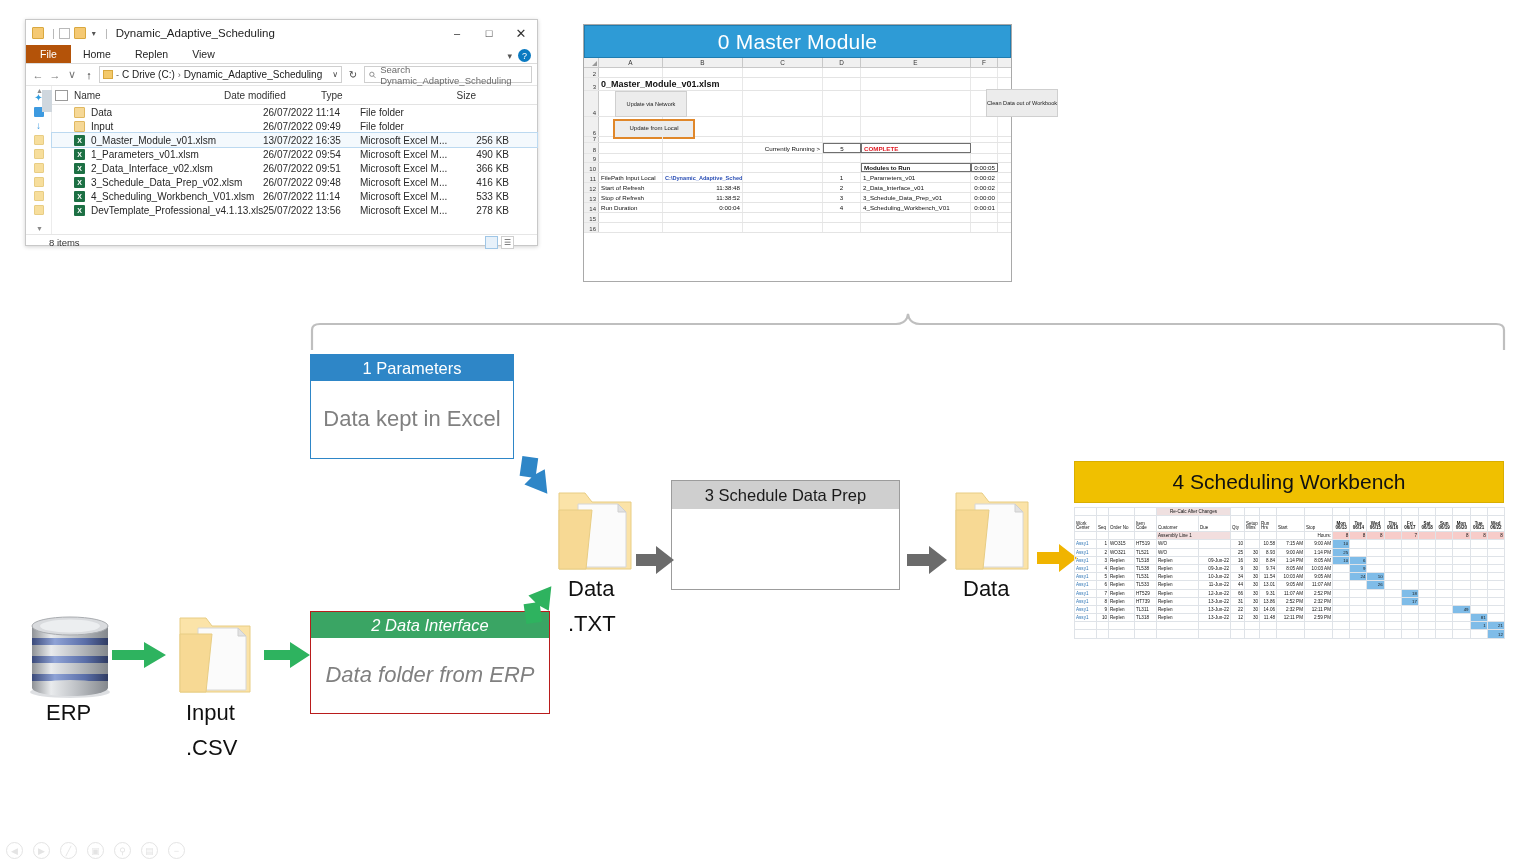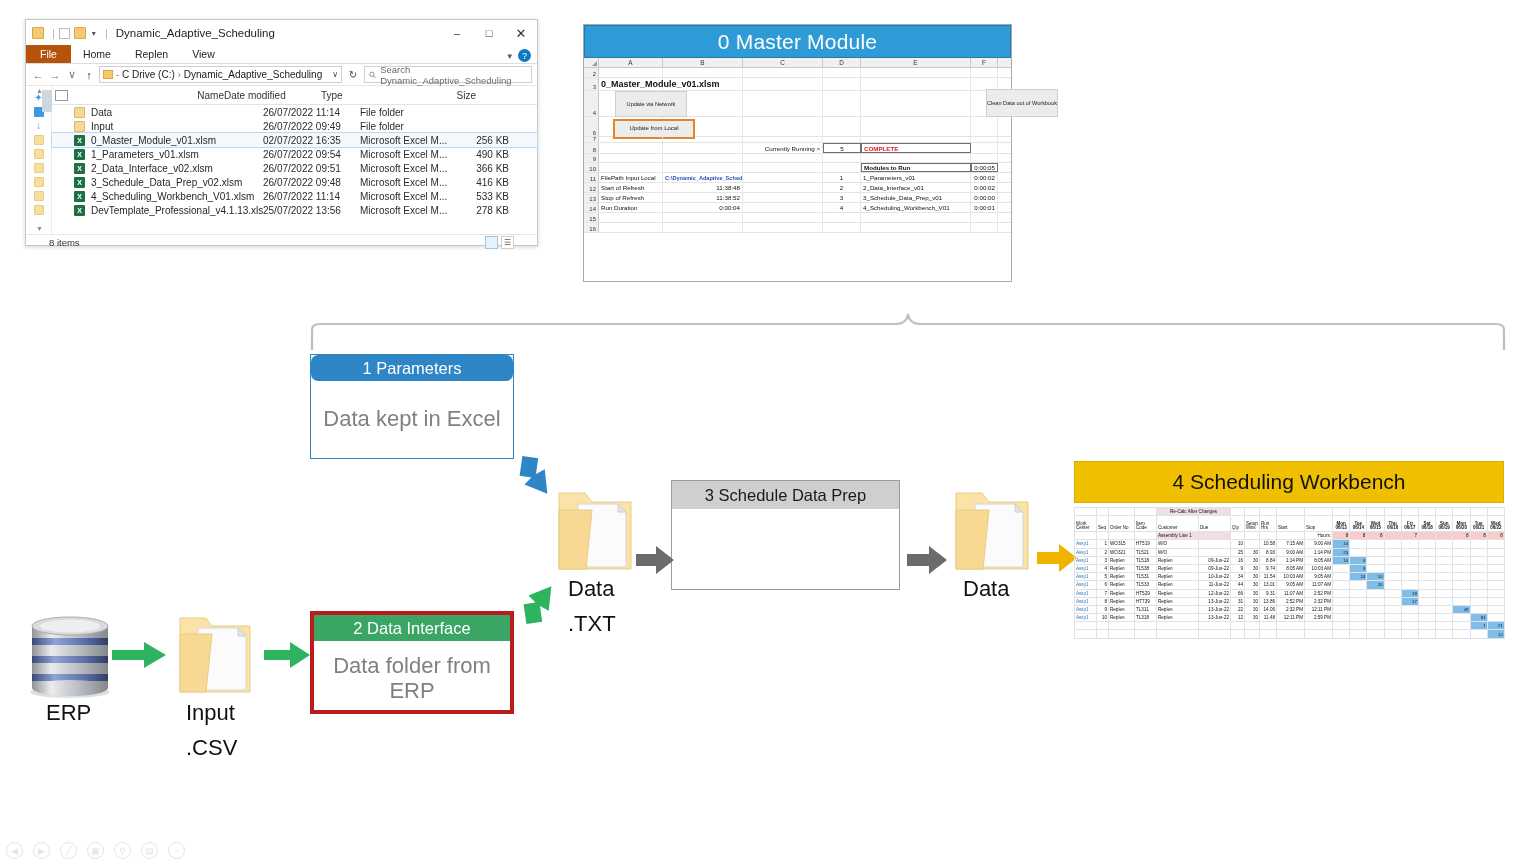--- a/index.html
+++ b/index.html
@@ -67,21 +67,21 @@
   .ni-star{ background:transparent; color:#2f9de0; font-size:10px; text-align:center; line-height:10px;}
   .ni-blue{ background:#3d9ae0; }
   .ni-dl{ color:#3d9ae0; font-size:10px; text-align:center; line-height:10px;}
   .ni-fold{ background:#f7de9c; border:1px solid #e8cd84;}
   #nav-hilite { position:absolute; left:16px; top:4px; width:10px; height:22px; background:#cfd7de; }
 
   #exp-list { flex:1; position:relative; }
   #list-head { display:flex; height:19px; align-items:center; border-bottom:1px solid #e3e3e3;
                font-size:10px; color:#333; padding-left:3px; }
   .lh-check { width:13px; height:11px; border:1px solid #9a9a9a; background:#fff; margin-right:6px; }
-  .col-name { width:150px;text-align:right; } .col-date { width:97px; } .col-type { width:95px; }
+  .col-name { width:150px; } .col-date { width:97px; } .col-type { width:95px; }
   .col-size { width:60px; text-align:right; }
   .frow { display:flex; align-items:center; height:14px; font-size:10px; color:#262626;
           padding-left:22px; }
   .frow.sel { outline:1px solid #bcd9f0; background:#f4f9fd; }
   .fico { width:11px; height:11px; margin-right:6px; flex:0 0 auto; position:relative; }
   .fico.folder { background:#f6d896; border:1px solid #e0b860; border-radius:1px; }
   .fico.xls { background:#1d7044; border-radius:1px; color:#fff; font-size:7px;
               display:flex; align-items:center; justify-content:center; font-weight:bold;}
   .fname { width:172px; white-space:nowrap; overflow:hidden; }
   .fdate { width:97px; color:#2b2b2b;}
@@ -141,24 +141,24 @@
   #brace { position:absolute; left:310px; top:312px; width:1196px; height:40px; }
 
   
   .flowbox { position:absolute; background:#fff; }
   .fb-head { height:26px; display:flex; align-items:center; justify-content:center;
              color:#fff; font-size:16.5px; }
   .fb-body { display:flex; align-items:center; justify-content:center; text-align:center;
              color:#808080; font-size:22px; line-height:1.12; padding:2px 8px;}
 
   #box-params { left:310px; top:354px; width:204px; height:105px; border:1px solid #2e86c7; }
-  #box-params .fb-head { background:#2e86c7;border-radius:7px; }
+  #box-params .fb-head { background:#2e86c7; }
   #box-params .fb-body { height:77px; }
 
-  #box-datainterface { left:310px; top:611px; width:204px; height:103px; border:4px solid #b91c1c; }
+  #box-datainterface { left:310px; top:611px; width:240px; height:103px; border:1px solid #b91c1c;font-style:italic; }
   #box-datainterface .fb-head { background:#3aa564; }
   #box-datainterface .fb-body { height:75px; }
 
   #box-prep { left:671px; top:480px; width:229px; height:110px; border:1px solid #9c9c9c; }
   #box-prep .fb-head { background:#cfcfcf; color:#1a1a1a; font-size:16.5px; height:28px; }
   #box-prep .fb-body { height:80px; }
 
   
   .folder-label { position:absolute; font-size:22px; color:#111; }
   .sub-label { position:absolute; font-size:22px; color:#111; }
@@ -278,21 +278,21 @@
             <div class="frow">
               <span class="fico folder"></span>
               <span class="fname">Input</span>
               <span class="fdate">26/07/2022 09:49</span>
               <span class="ftype">File folder</span>
               <span class="fsize"></span>
             </div>
             <div class="frow sel">
               <span class="fico xls">X</span>
               <span class="fname">0_Master_Module_v01.xlsm</span>
-              <span class="fdate">02/07/2022 16:35</span>
+              <span class="fdate">13/07/2022 16:35</span>
               <span class="ftype">Microsoft Excel M...</span>
               <span class="fsize">256 KB</span>
             </div>
             <div class="frow">
               <span class="fico xls">X</span>
               <span class="fname">1_Parameters_v01.xlsm</span>
               <span class="fdate">26/07/2022 09:54</span>
               <span class="ftype">Microsoft Excel M...</span>
               <span class="fsize">490 KB</span>
             </div>

